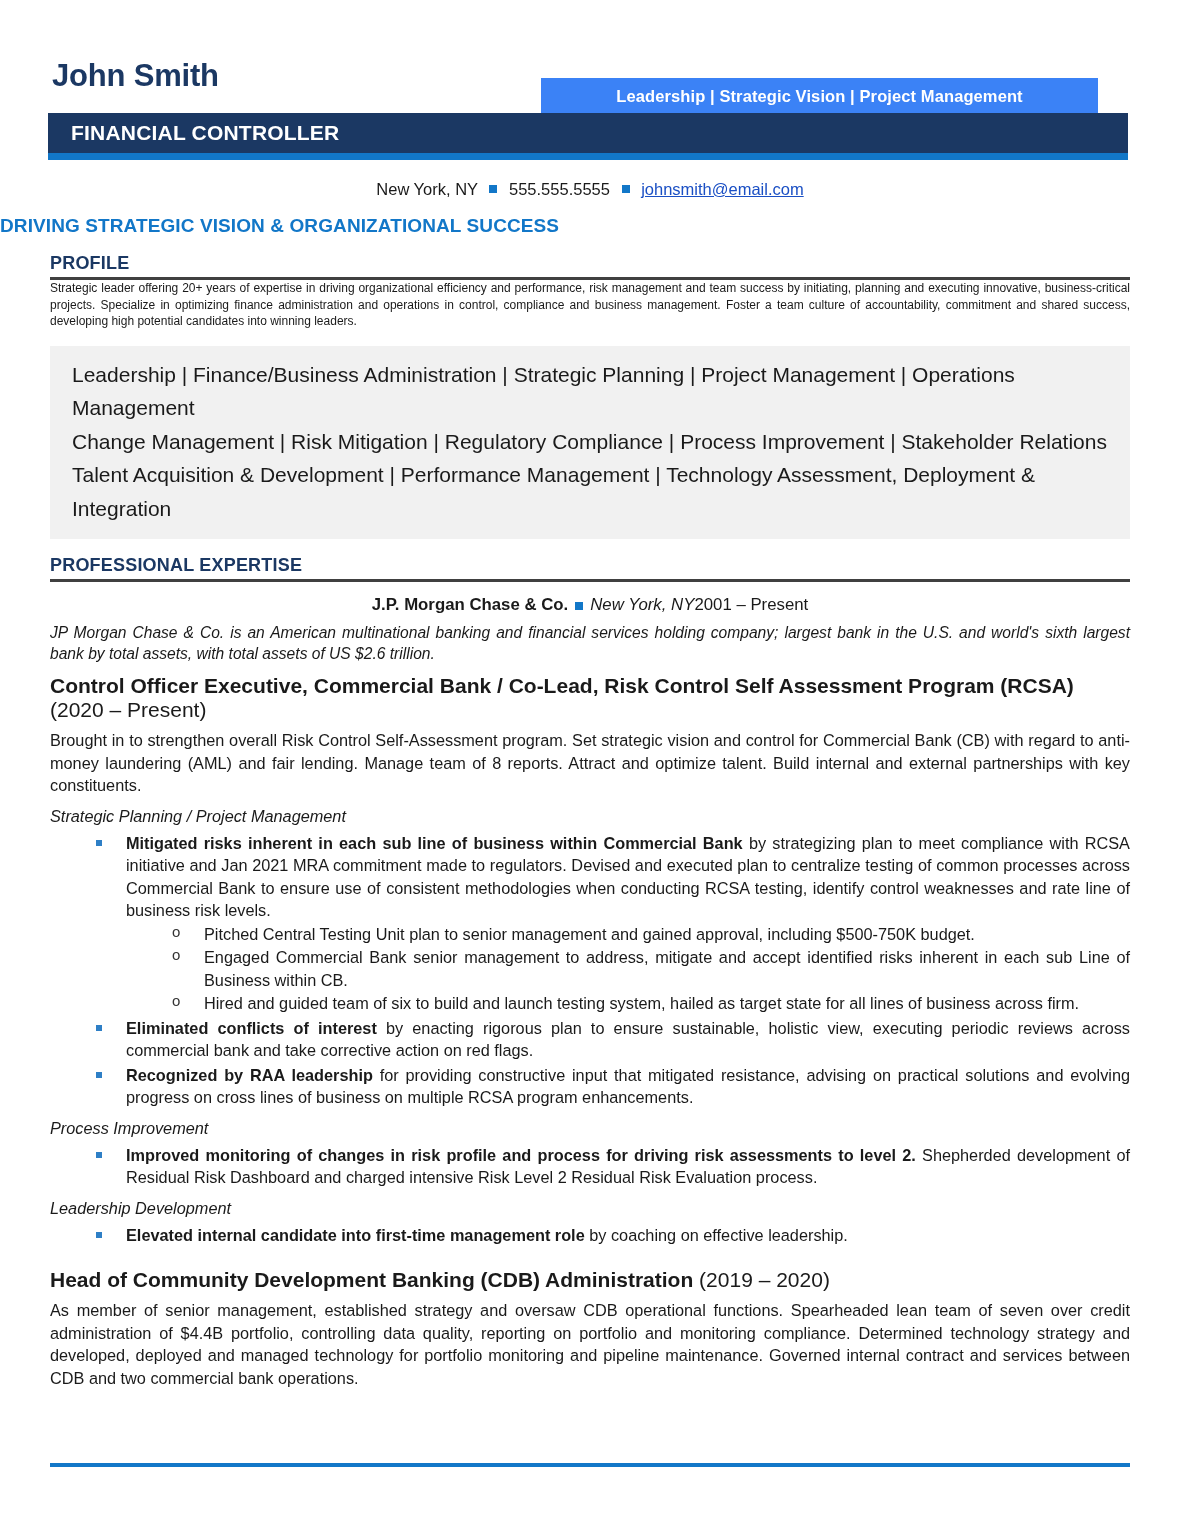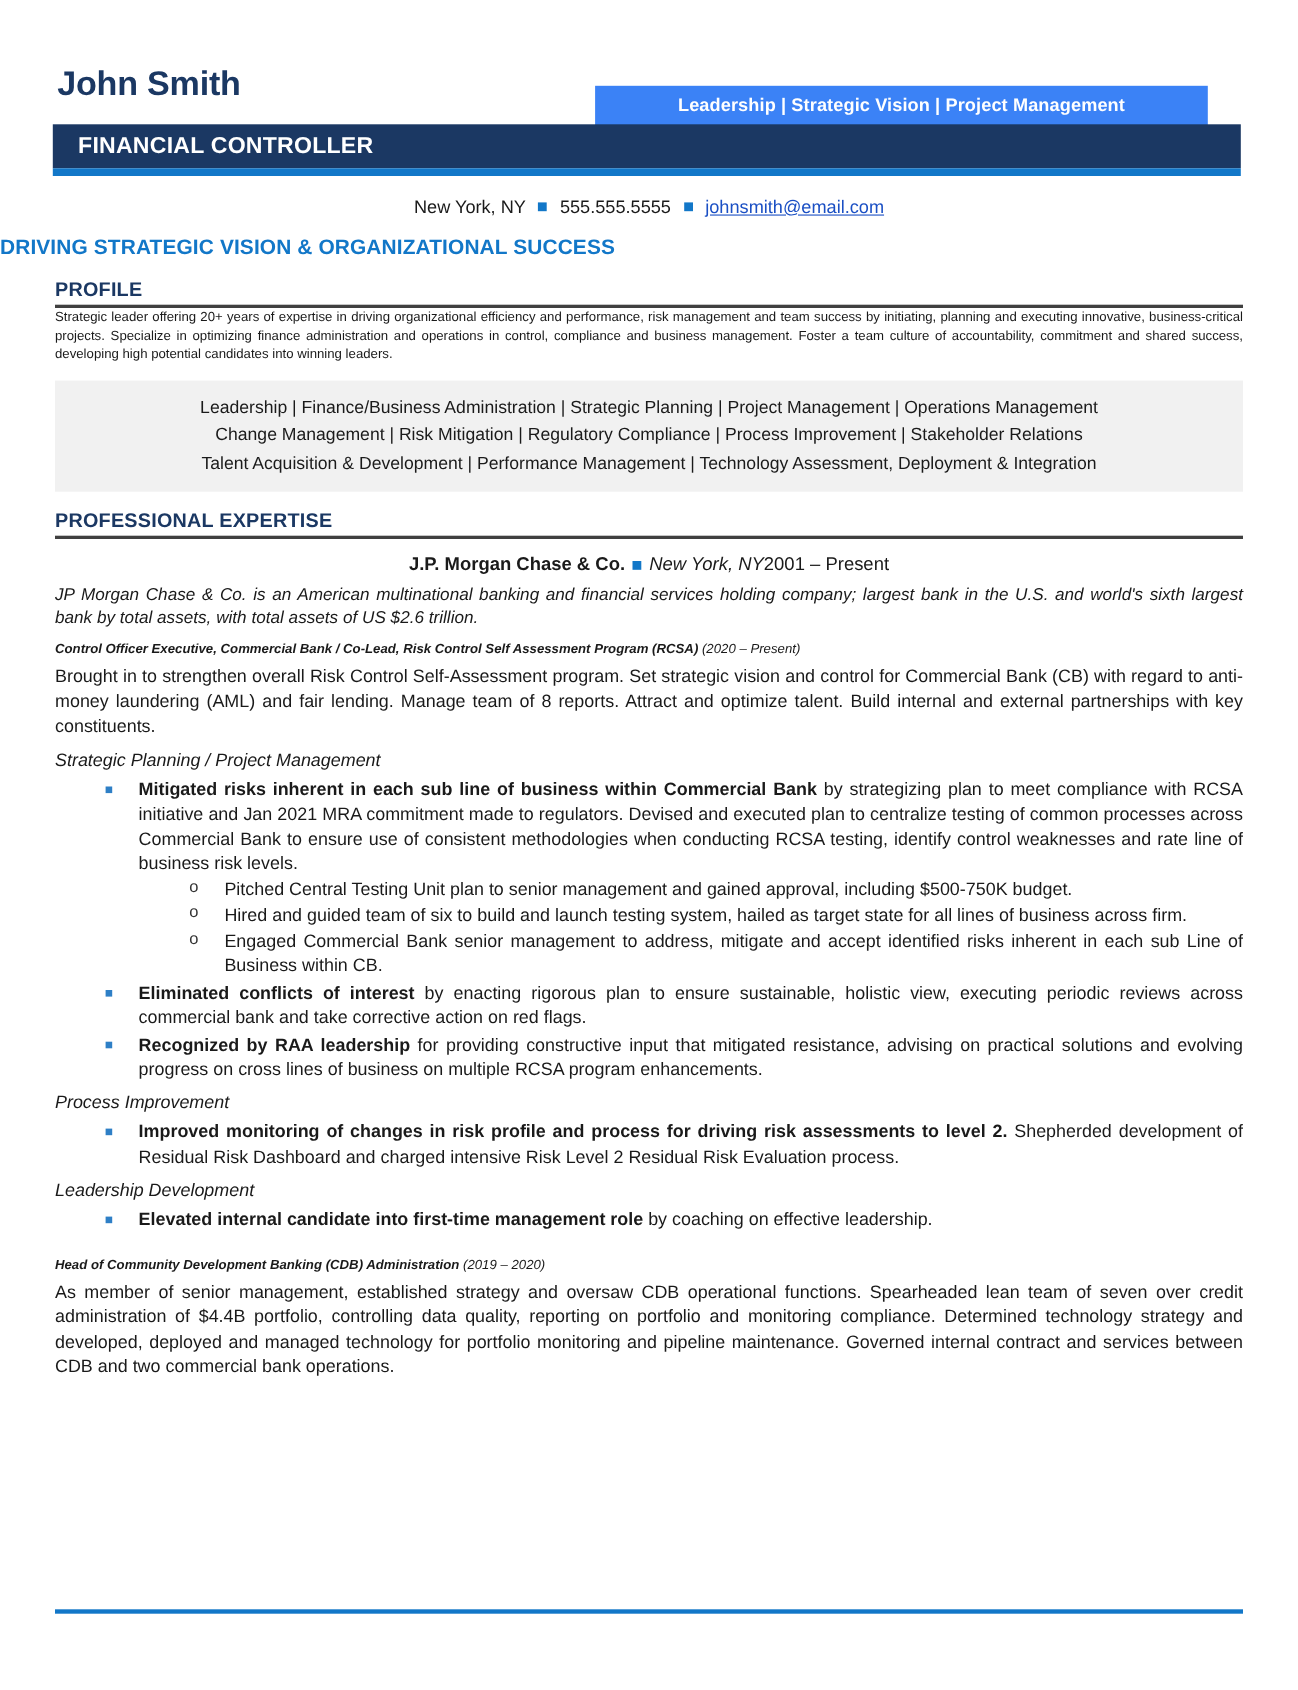--- a/index.html
+++ b/index.html
@@ -102,22 +102,22 @@
   .para {
     font-size: 12px;
     line-height: 1.38;
     text-align: justify;
   }
 
   .competency-box {
     margin-top: 16px;
     background: #f1f1f1;
     padding: 12px 22px 13px 22px;
-    text-align: center;
-    font-size: 16px;
+    text-align: left;
+    font-size: 21px;
     line-height: 1.6;
   }
 
   
   .company-row {
     margin-top: 13px;
     display: flex;
     align-items: baseline;
     justify-content: center;
     font-size: 16.8px;
@@ -130,22 +130,21 @@
   .company-desc {
     margin-top: 8px;
     font-size: 15.6px;
     font-style: italic;
     line-height: 1.34;
     text-align: justify;
   }
 
   .role-row {
     margin-top: 10px;
-    font-size: 12px;
-    font-style: italic;
+    font-size: 21px;
   }
   .role-title { font-weight: bold; }
   .role-dates { font-weight: normal; }
 
   .role-para {
     margin-top: 7px;
     font-size: 16.3px;
     line-height: 1.38;
     text-align: justify;
   }
@@ -262,22 +261,22 @@
       <span class="role-dates">(2020 – Present)</span>
     </div>
 
     <div class="role-para">Brought in to strengthen overall Risk Control Self-Assessment program. Set strategic vision and control for Commercial Bank (CB) with regard to anti-money laundering (AML) and fair lending. Manage team of 8 reports. Attract and optimize talent. Build internal and external partnerships with key constituents.</div>
 
     <div id="groups-container">
         <div class="subhead">Strategic Planning / Project Management</div>
         <ul class="blist">
           <li><b>Mitigated risks inherent in each sub line of business within Commercial Bank</b> by strategizing plan to meet compliance with RCSA initiative and Jan 2021 MRA commitment made to regulators. Devised and executed plan to centralize testing of common processes across Commercial Bank to ensure use of consistent methodologies when conducting RCSA testing, identify control weaknesses and rate line of business risk levels.<ul class="sublist">
               <li>Pitched Central Testing Unit plan to senior management and gained approval, including $500-750K budget.</li>
+              <li>Engaged Commercial Bank senior management to address, mitigate and accept identified risks inherent in each sub Line of Business within CB.</li>
               <li>Hired and guided team of six to build and launch testing system, hailed as target state for all lines of business across firm.</li>
-              <li>Engaged Commercial Bank senior management to address, mitigate and accept identified risks inherent in each sub Line of Business within CB.</li>
             </ul></li>
           <li><b>Eliminated conflicts of interest</b> by enacting rigorous plan to ensure sustainable, holistic view, executing periodic reviews across commercial bank and take corrective action on red flags.</li>
           <li><b>Recognized by RAA leadership</b> for providing constructive input that mitigated resistance, advising on practical solutions and evolving progress on cross lines of business on multiple RCSA program enhancements.</li>
         </ul>
         <div class="subhead">Process Improvement</div>
         <ul class="blist">
           <li><b>Improved monitoring of changes in risk profile and process for driving risk assessments to level 2.</b> Shepherded development of Residual Risk Dashboard and charged intensive Risk Level 2 Residual Risk Evaluation process.</li>
         </ul>
         <div class="subhead">Leadership Development</div>
         <ul class="blist">

